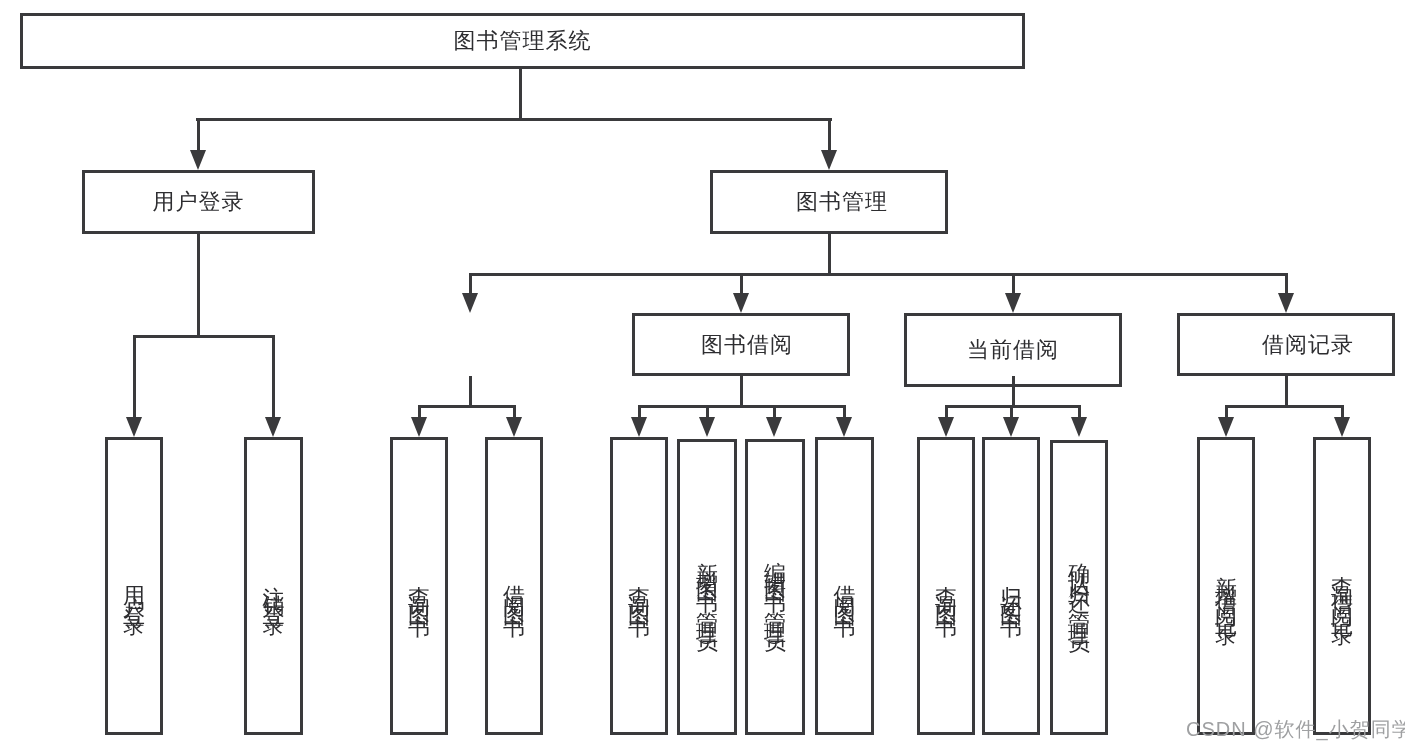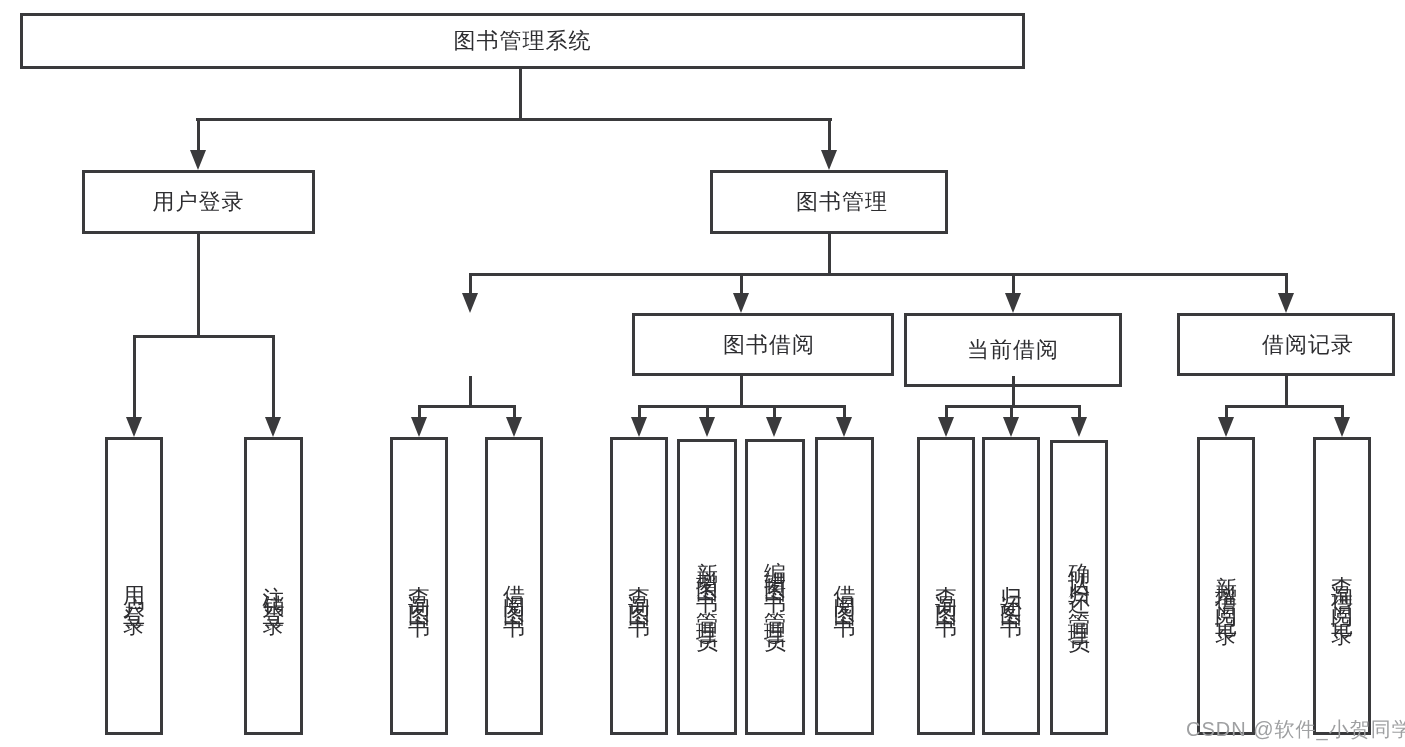--- a/index.html
+++ b/index.html
@@ -85,21 +85,21 @@
   <div class="hline" style="left:469px; top:273px; width:819px;"></div>
   <div class="vline" style="left:469px; top:273px; height:22px;"></div>
   <div class="arrow" style="left:462px; top:293px;"></div>
   <div class="vline" style="left:740px; top:273px; height:22px;"></div>
   <div class="arrow" style="left:733px; top:293px;"></div>
   <div class="vline" style="left:1012px; top:273px; height:22px;"></div>
   <div class="arrow" style="left:1005px; top:293px;"></div>
   <div class="vline" style="left:1285px; top:273px; height:22px;"></div>
   <div class="arrow" style="left:1278px; top:293px;"></div>
 
-  <div class="node" style="left:632px; top:313px; width:262px; height:63px;padding-left:12px;">
+  <div class="node" style="left:632px; top:313px; width:218px; height:63px;padding-left:12px;">
     <span>图书借阅</span>
   </div>
   <div class="node" style="left:904px; top:313px; width:218px; height:74px;">
     <span>当前借阅</span>
   </div>
   <div class="node" style="left:1177px; top:313px; width:218px; height:63px;padding-left:44px;">
     <span>借阅记录</span>
   </div>
 
   <div class="vline" style="left:469px; top:376px; height:31px;"></div>

